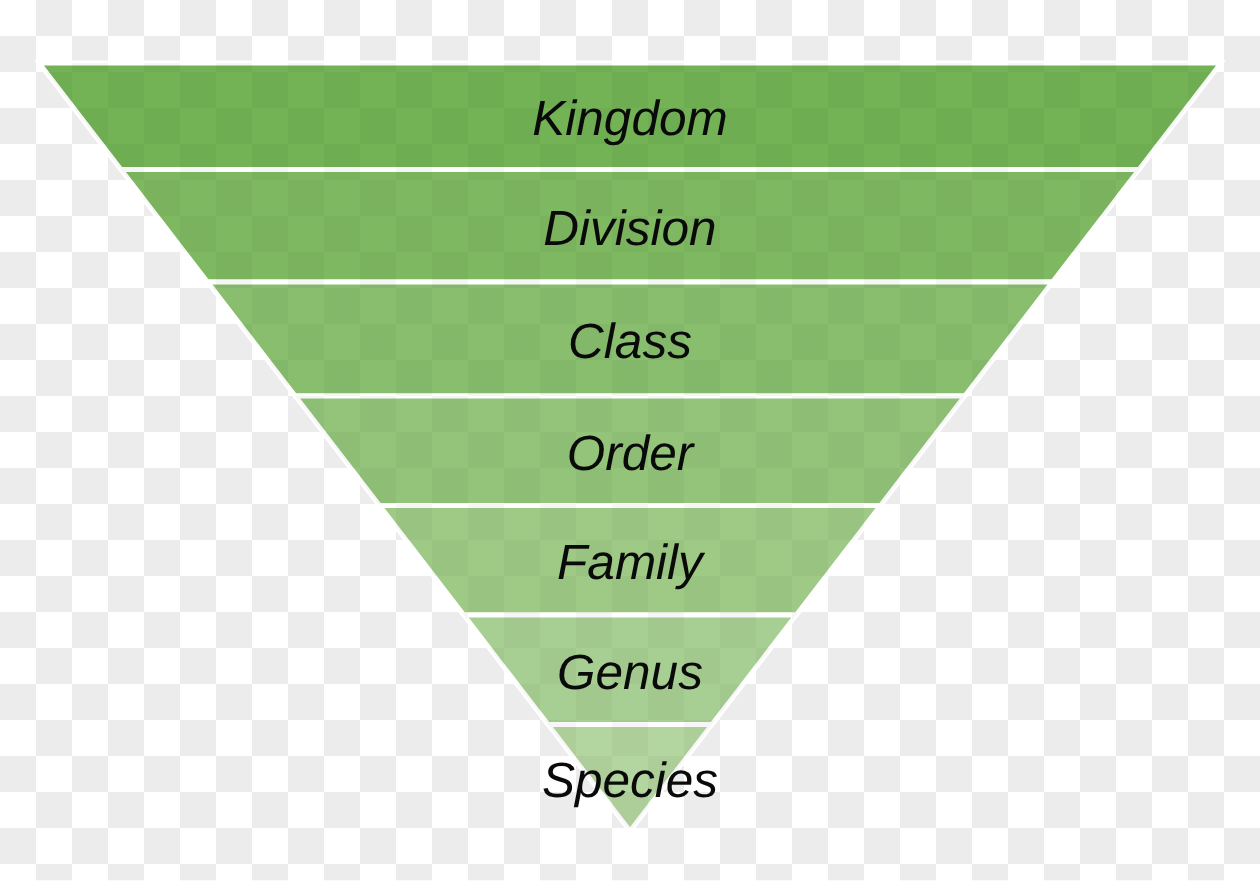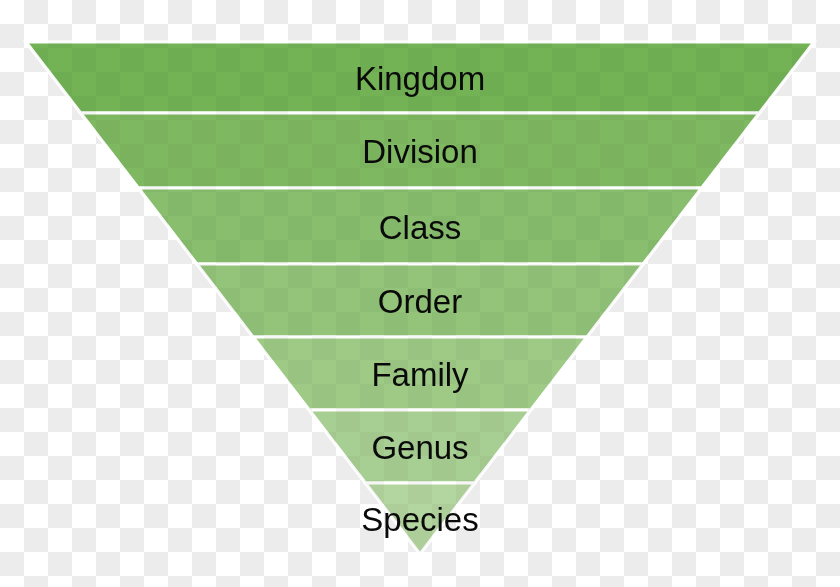--- a/index.html
+++ b/index.html
@@ -9,20 +9,21 @@
     font-family: "Liberation Sans", sans-serif;
   }
   .canvas {
     position: relative;
     width: 840px;
     height: 587px;
     overflow: hidden;
     
     background-size: 48px 48px;
     background-position: 0 0;
+    font-style: italic;
   }
   svg.pyramid-svg {
     position: absolute;
     left: 0;
     top: 0;
     width: 840px;
     height: 587px;
     display: block;
   }
   svg.pyramid-svg text {

